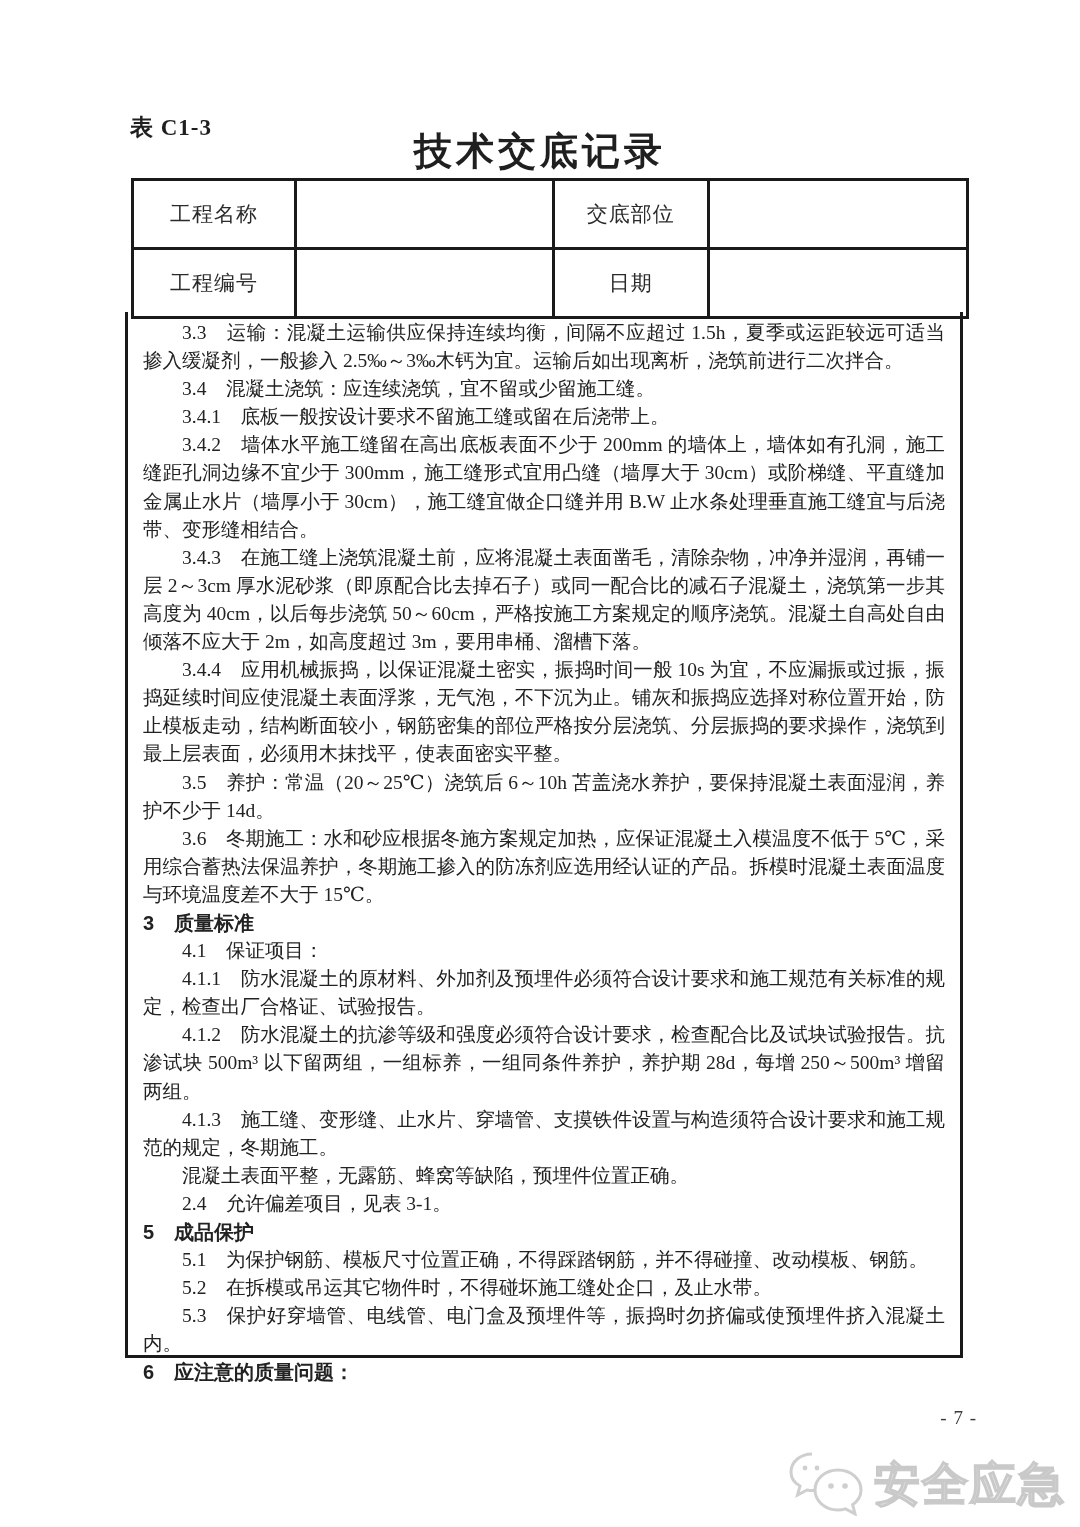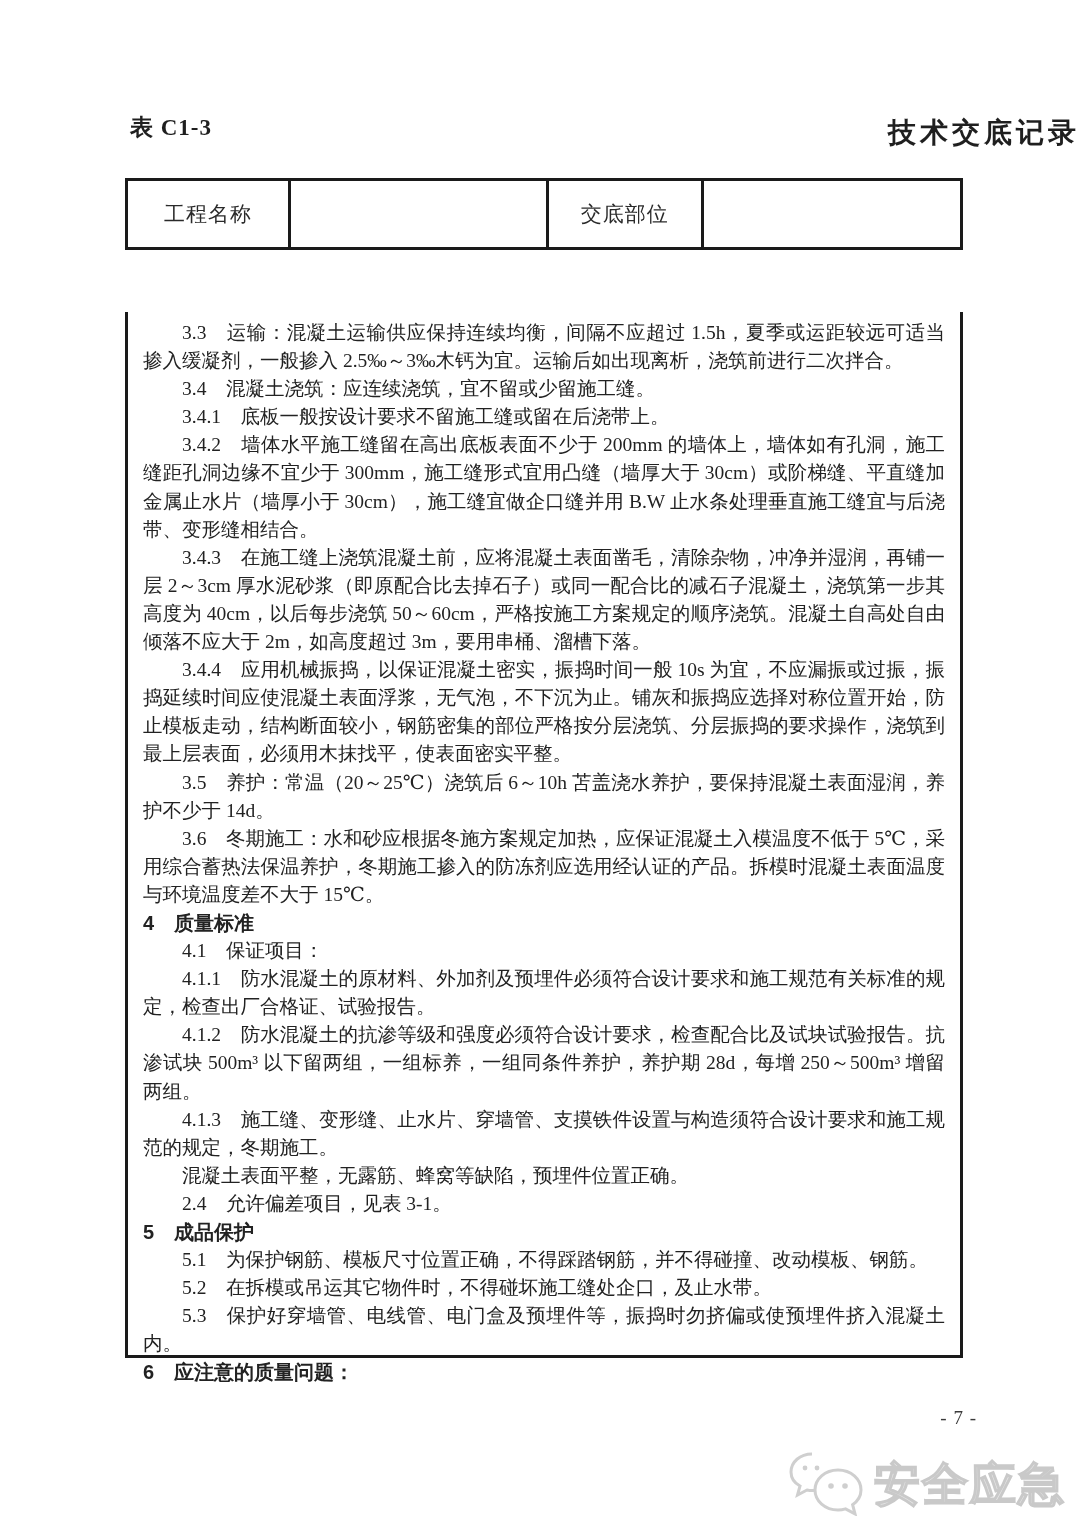--- a/index.html
+++ b/index.html
@@ -6,25 +6,25 @@
   .page{
     width:1080px;height:1527px;position:relative;background:#ffffff;
     font-family:"Liberation Serif","DejaVu Serif",serif;
     color:#1f1f1f;overflow:hidden;
   }
   .title-row{position:absolute;top:110px;left:0;width:100%;height:40px;}
   .table-label{
     position:absolute;left:130px;top:2px;font-size:23px;font-weight:600;letter-spacing:1px;
   }
   .doc-title{
-    position:absolute;left:0;width:100%;text-align:right;top:4px;
-    font-size:28px;font-weight:700;letter-spacing:4px;
+    position:absolute;left:0;width:100%;text-align:center;top:16px;
+    font-size:38px;font-weight:700;letter-spacing:4px;
   }
   table.header-table{
-    position:absolute;top:178px;left:125px;width:838px;
+    position:absolute;top:178px;left:131px;width:838px;
     border-collapse:collapse;table-layout:fixed;
   }
   table.header-table td{
     border:3px solid #1a1a1a;height:64px;text-align:center;
     font-size:21px;letter-spacing:1px;color:#2a2a2a;
   }
   .col-label1{width:19.4%;}
   .col-value1{width:31.0%;}
   .col-label2{width:18.4%;}
   .col-value2{width:31.2%;}
@@ -64,33 +64,39 @@
   </div>
 
   <table class="header-table">
     <tbody>
       <tr>
         <td class="col-label1">工程名称</td>
         <td class="col-value1"></td>
         <td class="col-label2">交底部位</td>
         <td class="col-value2"></td>
       </tr>
+      <tr>
+        <td class="col-label1">工程编号</td>
+        <td class="col-value1"></td>
+        <td class="col-label2">日期</td>
+        <td class="col-value2"></td>
+      </tr>
     </tbody>
   </table>
 
   <div class="body-box">
       <div class="para">3.3　运输：混凝土运输供应保持连续均衡，间隔不应超过 1.5h，夏季或运距较远可适当掺入缓凝剂，一般掺入 2.5‰～3‰木钙为宜。运输后如出现离析，浇筑前进行二次拌合。</div>
       <div class="para">3.4　混凝土浇筑：应连续浇筑，宜不留或少留施工缝。</div>
       <div class="para">3.4.1　底板一般按设计要求不留施工缝或留在后浇带上。</div>
       <div class="para">3.4.2　墙体水平施工缝留在高出底板表面不少于 200mm 的墙体上，墙体如有孔洞，施工缝距孔洞边缘不宜少于 300mm，施工缝形式宜用凸缝（墙厚大于 30cm）或阶梯缝、平直缝加金属止水片（墙厚小于 30cm），施工缝宜做企口缝并用 B.W 止水条处理垂直施工缝宜与后浇带、变形缝相结合。</div>
       <div class="para">3.4.3　在施工缝上浇筑混凝土前，应将混凝土表面凿毛，清除杂物，冲净并湿润，再铺一层 2～3cm 厚水泥砂浆（即原配合比去掉石子）或同一配合比的减石子混凝土，浇筑第一步其高度为 40cm，以后每步浇筑 50～60cm，严格按施工方案规定的顺序浇筑。混凝土自高处自由倾落不应大于 2m，如高度超过 3m，要用串桶、溜槽下落。</div>
       <div class="para">3.4.4　应用机械振捣，以保证混凝土密实，振捣时间一般 10s 为宜，不应漏振或过振，振捣延续时间应使混凝土表面浮浆，无气泡，不下沉为止。铺灰和振捣应选择对称位置开始，防止模板走动，结构断面较小，钢筋密集的部位严格按分层浇筑、分层振捣的要求操作，浇筑到最上层表面，必须用木抹找平，使表面密实平整。</div>
       <div class="para">3.5　养护：常温（20～25℃）浇筑后 6～10h 苫盖浇水养护，要保持混凝土表面湿润，养护不少于 14d。</div>
       <div class="para">3.6　冬期施工：水和砂应根据冬施方案规定加热，应保证混凝土入模温度不低于 5℃，采用综合蓄热法保温养护，冬期施工掺入的防冻剂应选用经认证的产品。拆模时混凝土表面温度与环境温度差不大于 15℃。</div>
-      <div class="para heading">4　质量标准</div>
+      <div class="para heading">3　质量标准</div>
       <div class="para">4.1　保证项目：</div>
       <div class="para">4.1.1　防水混凝土的原材料、外加剂及预埋件必须符合设计要求和施工规范有关标准的规定，检查出厂合格证、试验报告。</div>
       <div class="para">4.1.2　防水混凝土的抗渗等级和强度必须符合设计要求，检查配合比及试块试验报告。抗渗试块 500m³ 以下留两组，一组标养，一组同条件养护，养护期 28d，每增 250～500m³ 增留两组。</div>
       <div class="para">4.1.3　施工缝、变形缝、止水片、穿墙管、支摸铁件设置与构造须符合设计要求和施工规范的规定，冬期施工。</div>
       <div class="para">混凝土表面平整，无露筋、蜂窝等缺陷，预埋件位置正确。</div>
       <div class="para">2.4　允许偏差项目，见表 3-1。</div>
       <div class="para heading">5　成品保护</div>
       <div class="para">5.1　为保护钢筋、模板尺寸位置正确，不得踩踏钢筋，并不得碰撞、改动模板、钢筋。</div>
       <div class="para">5.2　在拆模或吊运其它物件时，不得碰坏施工缝处企口，及止水带。</div>
       <div class="para">5.3　保护好穿墙管、电线管、电门盒及预埋件等，振捣时勿挤偏或使预埋件挤入混凝土内。</div>

